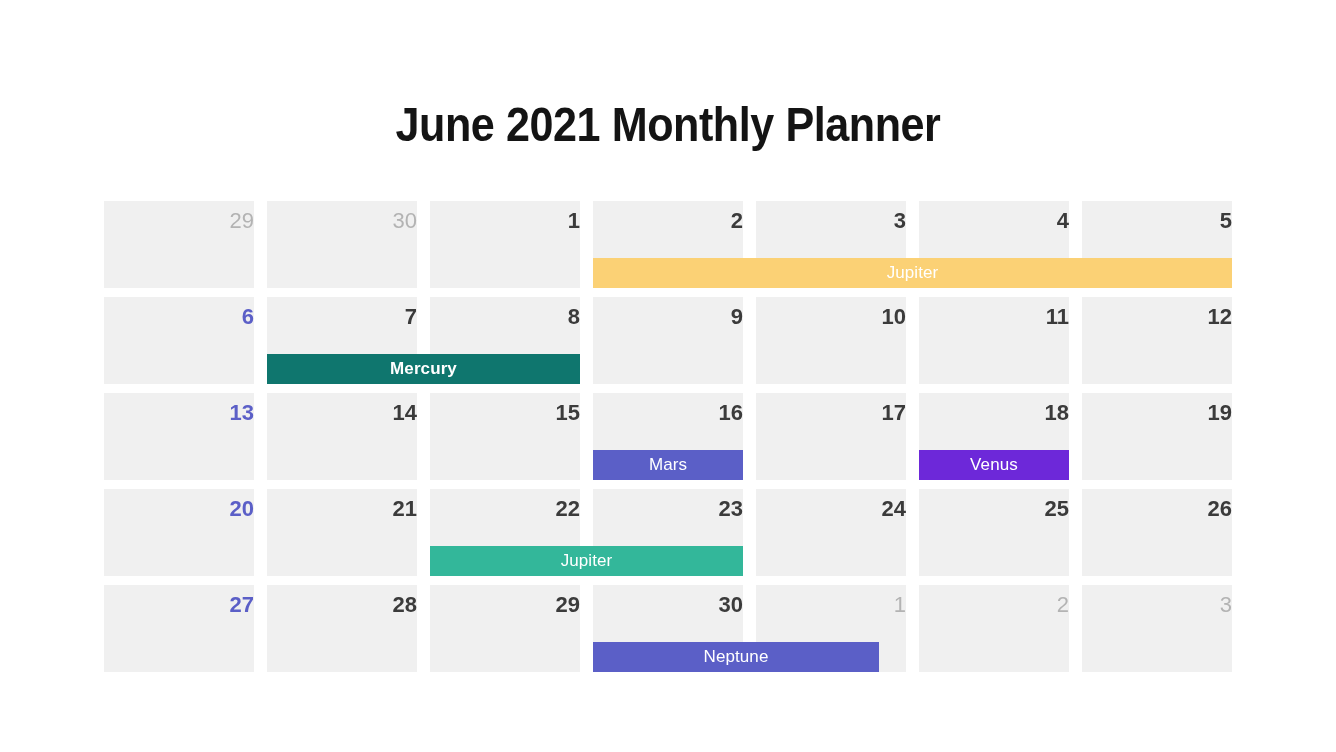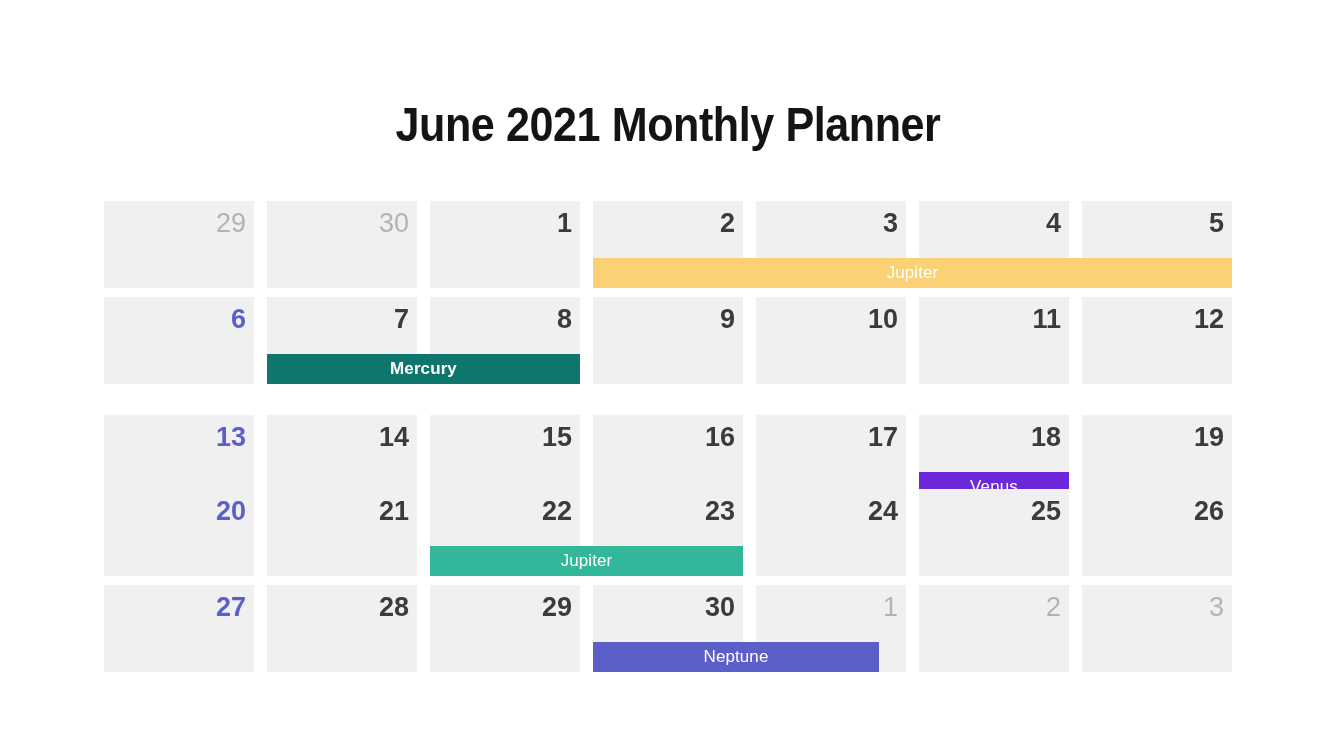--- a/index.html
+++ b/index.html
@@ -48,21 +48,21 @@
   }
 
   .week-row {
     position: absolute;
     left: 0;
     width: 1128px;
     height: 87px;
   }
   .week-row[data-row="0"] { top: 0px; }
   .week-row[data-row="1"] { top: 96px; }
-  .week-row[data-row="2"] { top: 192px; margin-top: 22px; }
+  .week-row[data-row="2"] { top: 192px; }
   .week-row[data-row="3"] { top: 288px; text-align: center; }
   .week-row[data-row="4"] { top: 384px; }
 
   .day-cell {
     position: absolute;
     top: 0;
     width: 150px;
     height: 87px;
     background: #f0f0f0;
     box-sizing: border-box;
@@ -70,23 +70,23 @@
   .day-cell[data-col="0"] { left: 0px; }
   .day-cell[data-col="1"] { left: 163px; }
   .day-cell[data-col="2"] { left: 326px; }
   .day-cell[data-col="3"] { left: 489px; }
   .day-cell[data-col="4"] { left: 652px; }
   .day-cell[data-col="5"] { left: 815px; }
   .day-cell[data-col="6"] { left: 978px; }
 
   .day-number {
     position: absolute;
-    right: 8px;
+    right: 0;
     top: 9px;
-    font-size: 27px;
+    font-size: 22px;
     font-weight: bold;
     color: #3b3b3b;
     line-height: 1;
   }
   .day-number.muted { color: #b3b3b3; font-weight: normal; }
   .day-number.weekend { color: #5b5fc7; }
 
   
   .event-bar {
     position: absolute;
@@ -174,20 +174,21 @@
         </div>
         <div class="day-cell" data-col="4">
           <div class="day-number">17</div>
         </div>
         <div class="day-cell" data-col="5">
           <div class="day-number">18</div>
         </div>
         <div class="day-cell" data-col="6">
           <div class="day-number">19</div>
         </div>
+        <div class="event-bar" style="left: 489px; width: 150px; top: 57px; background: rgb(91, 95, 199);">Mars</div>
         <div class="event-bar" style="left: 815px; width: 150px; top: 57px; background: #6d28d9;">Venus</div>
       </div>
       <div class="week-row" data-row="3">
         <div class="day-cell" data-col="0">
           <div class="day-number weekend">20</div>
         </div>
         <div class="day-cell" data-col="1">
           <div class="day-number">21</div>
         </div>
         <div class="day-cell" data-col="2">

